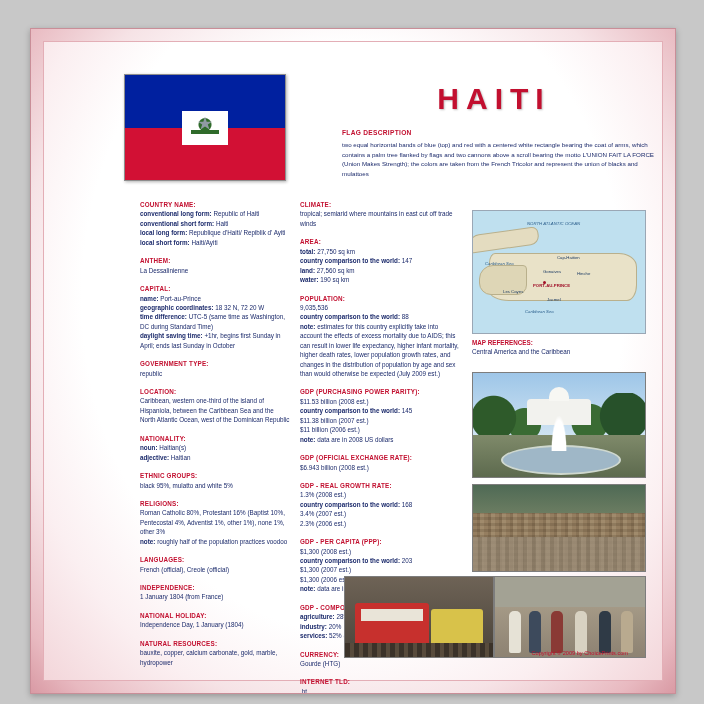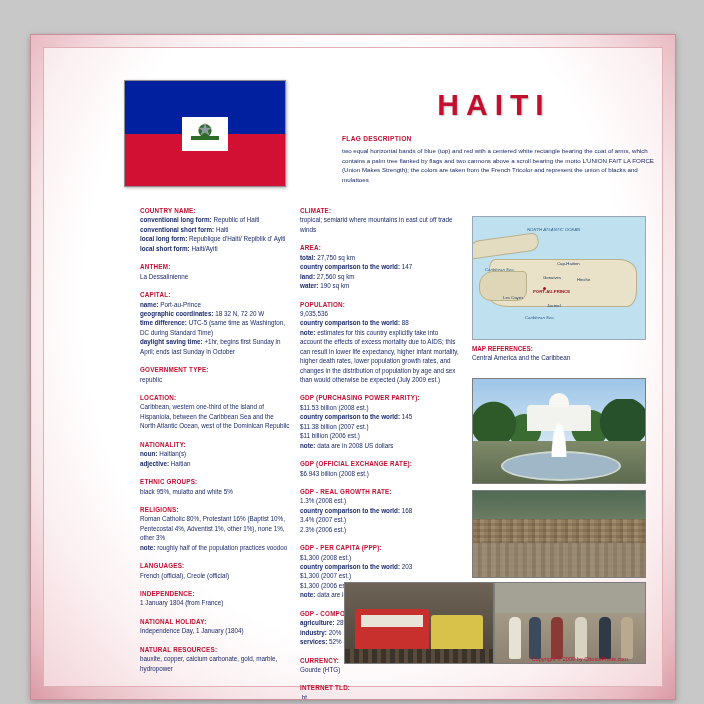--- a/index.html
+++ b/index.html
@@ -6,21 +6,21 @@
     margin: 0;
     padding: 0;
     width: 704px;
     height: 704px;
     background: #c8c8c8;
     font-family: "Liberation Sans", sans-serif;
   }
   #poster {
     position: absolute;
     left: 30px;
-    top: 34px;
+    top: 28px;
     width: 644px;
     height: 664px;
     background: radial-gradient(ellipse at 50% 45%, #ffffff 0%, #ffffff 55%, #f6e3e6 75%, #e8b9c0 92%, #d99aa4 100%);
     border: 1px solid #c98e98;
     box-shadow: 0 2px 6px rgba(0,0,0,0.25);
     overflow: hidden;
   }
   #inner {
     position: absolute;
     left: 12px;

